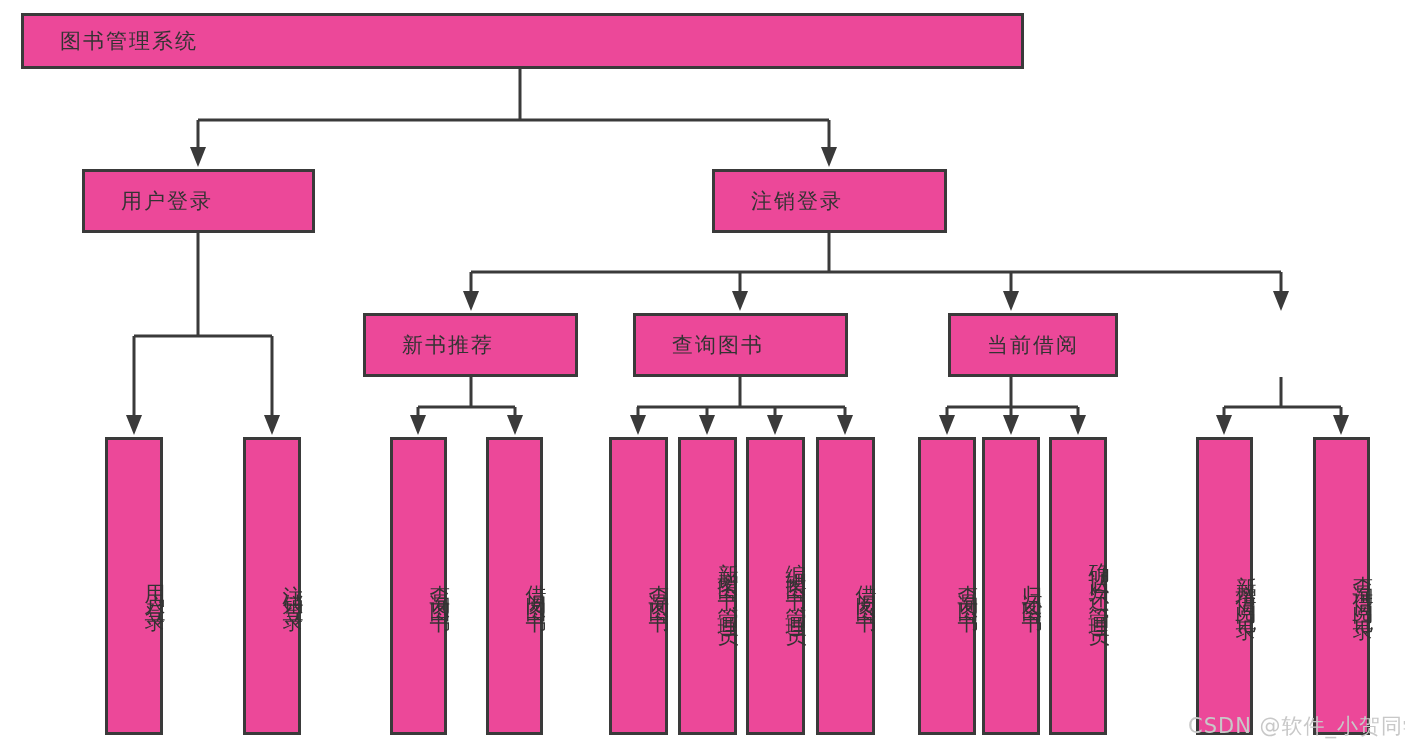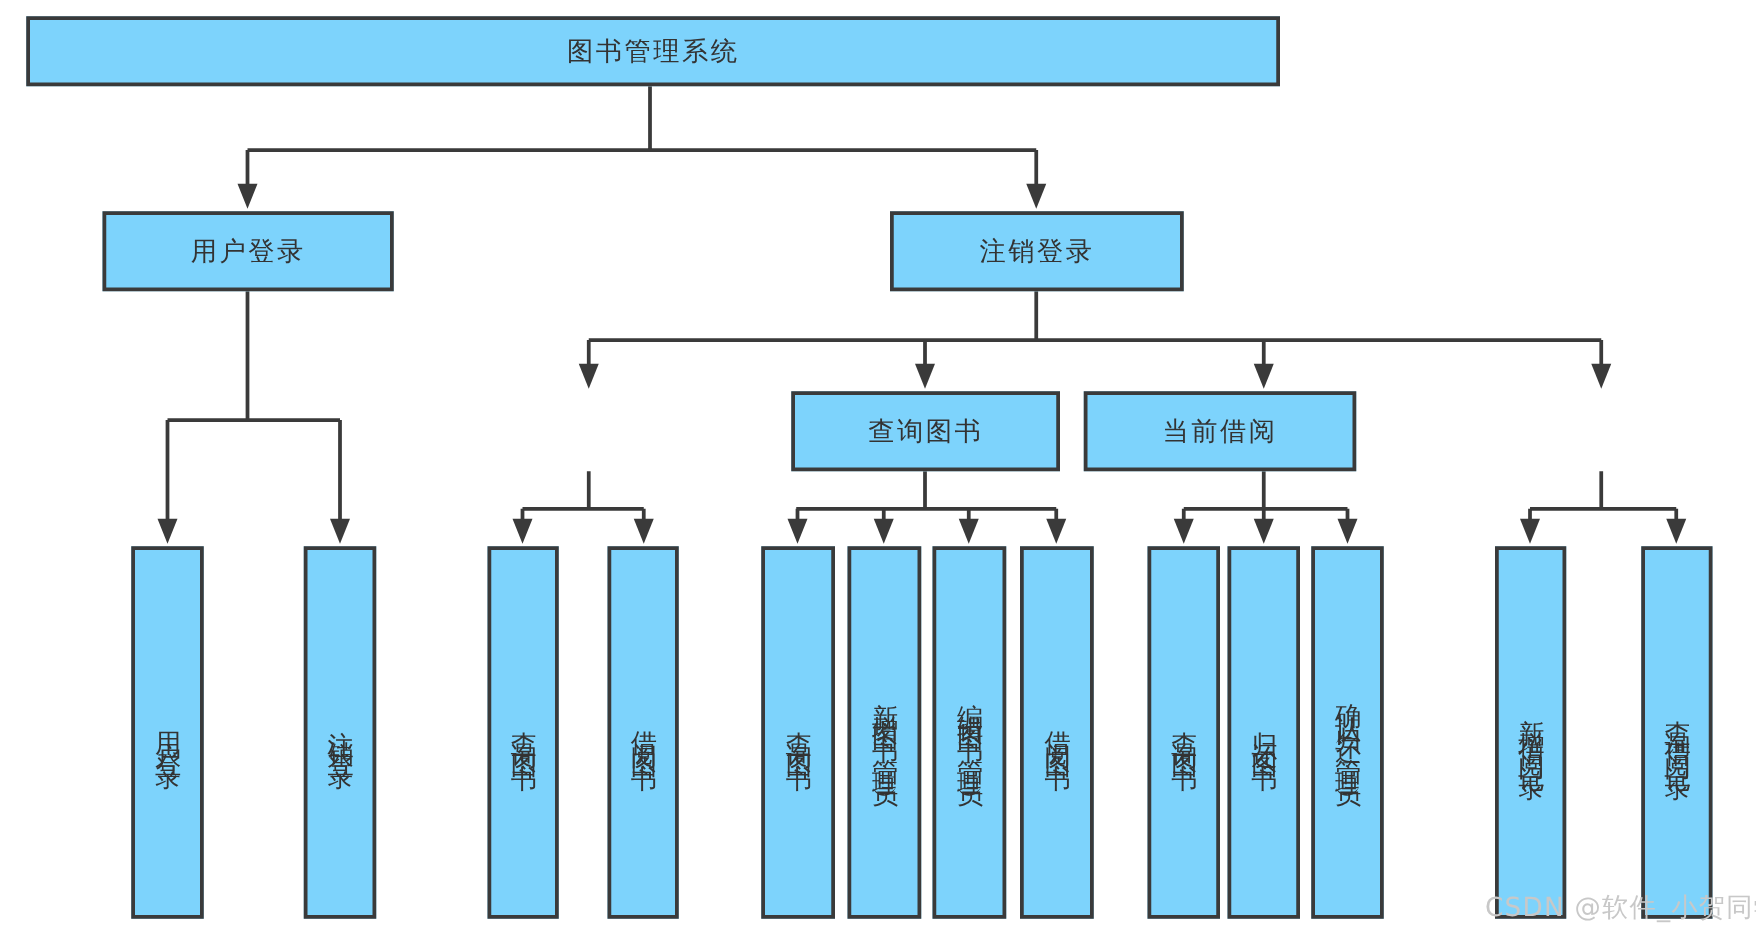--- a/index.html
+++ b/index.html
@@ -14,23 +14,24 @@
     background: var(--background, #ffffff); overflow: hidden;
   }
   .connectors { position: absolute; left: 0; top: 0; }
   .connectors path.trunk {
     fill: none; stroke: var(--line, #3a3a3a); stroke-width: 3px;
   }
   .connectors polygon.ah { fill: var(--line, #3a3a3a); }
   .box {
     position: absolute;
     border: 3px solid var(--line, #3a3a3a);
-    background: #7dd3fc;
-    display: flex; align-items: center; justify-content: center;
+    background: #ec4899;
+    display: flex; align-items: center; justify-content: flex-start;
     color: var(--text, #333333);
+    padding-left: 36px;
   }
   .hlabel { font-size: 21px; letter-spacing: 2px; white-space: nowrap; }
   .leaf { top: 437px; height: 298px; }
   .vtext {
     writing-mode: vertical-rl;
     text-orientation: mixed;
     font-size: 21px;
     letter-spacing: 9px;
     line-height: 1;
     color: var(--text, #333333);
@@ -84,24 +85,27 @@
     <span class="hlabel">图书管理系统</span>
   </div>
 
   <div class="box" style="left:82px; top:169px; width:233px; height:64px">
     <span class="hlabel">用户登录</span>
   </div>
   <div class="box" style="left:712px; top:169px; width:235px; height:64px">
     <span class="hlabel">注销登录</span>
   </div>
 
+  <div class="box" style="left:363px; top:313px; width:215px; height:64px">
+    <span class="hlabel">新书推荐</span>
+  </div>
   <div class="box" style="left:633px; top:313px; width:215px; height:64px">
     <span class="hlabel">查询图书</span>
   </div>
-  <div class="box" style="left:867px; top:313px; width:218px; height:64px">
+  <div class="box" style="left:948px; top:313px; width:170px; height:64px">
     <span class="hlabel">当前借阅</span>
   </div>
 
   <div class="box leaf" style="left:105px; width:58px">
     <span class="vtext">用户登录</span>
   </div>
   <div class="box leaf" style="left:243px; width:58px">
     <span class="vtext">注销登录</span>
   </div>
 

